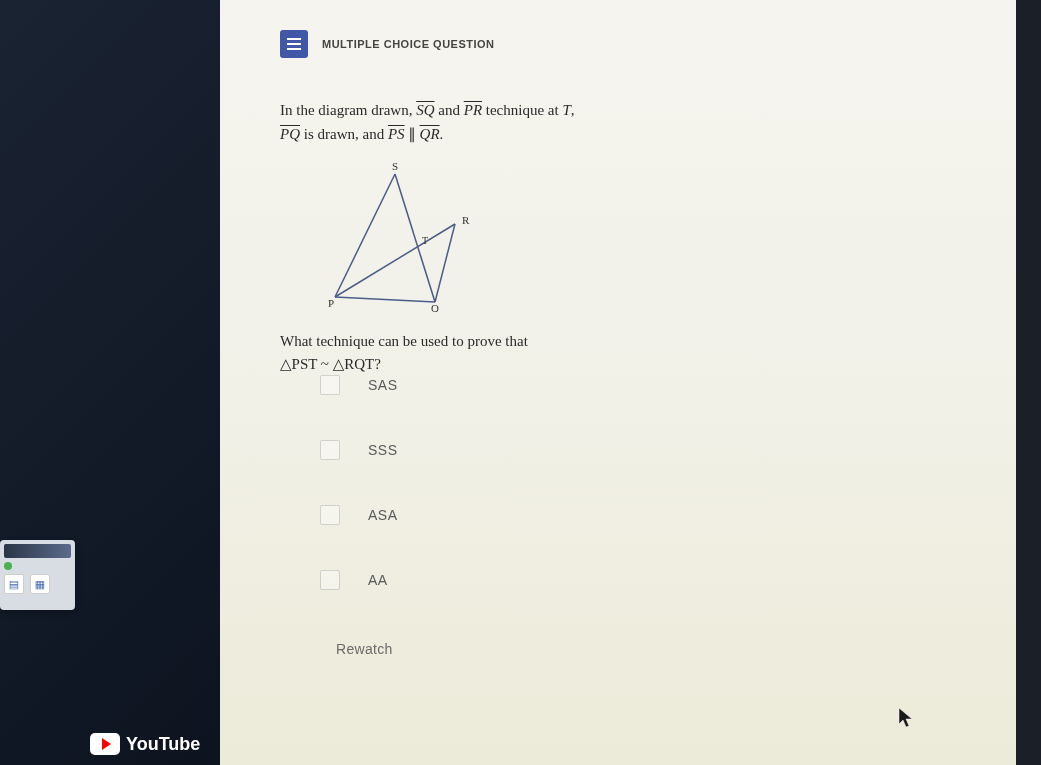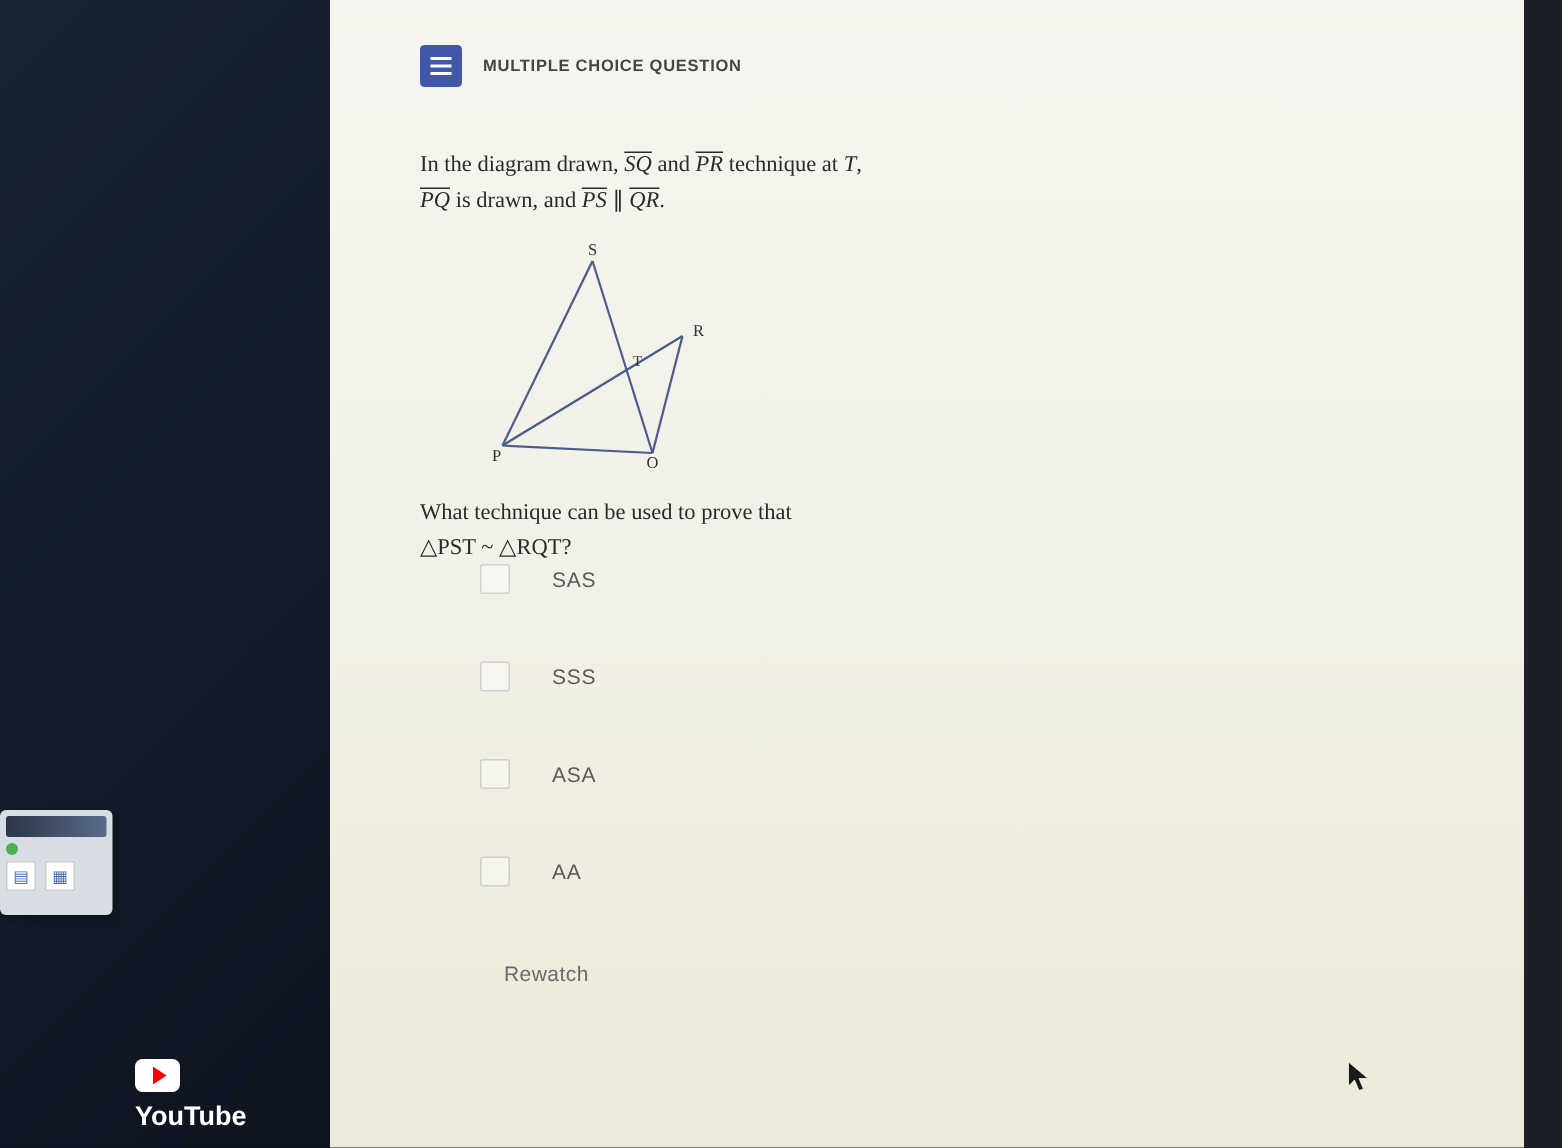--- a/index.html
+++ b/index.html
@@ -69,26 +69,25 @@
       align-items: center;
       justify-content: center;
       font-size: 11px;
       color: #4a6fb0;
     }
     .youtube-button {
       position: absolute;
       left: 90px;
       bottom: 10px;
       display: flex;
-      align-items: flex-start;
+      align-items: flex-end;
       gap: 6px;
       color: #fff;
       font-size: 18px;
       font-weight: 600;
-      flex-direction: column;
     }
     .youtube-icon {
       width: 30px;
       height: 22px;
       background: #fff;
       border-radius: 5px;
       display: flex;
       align-items: center;
       justify-content: center;
     }

